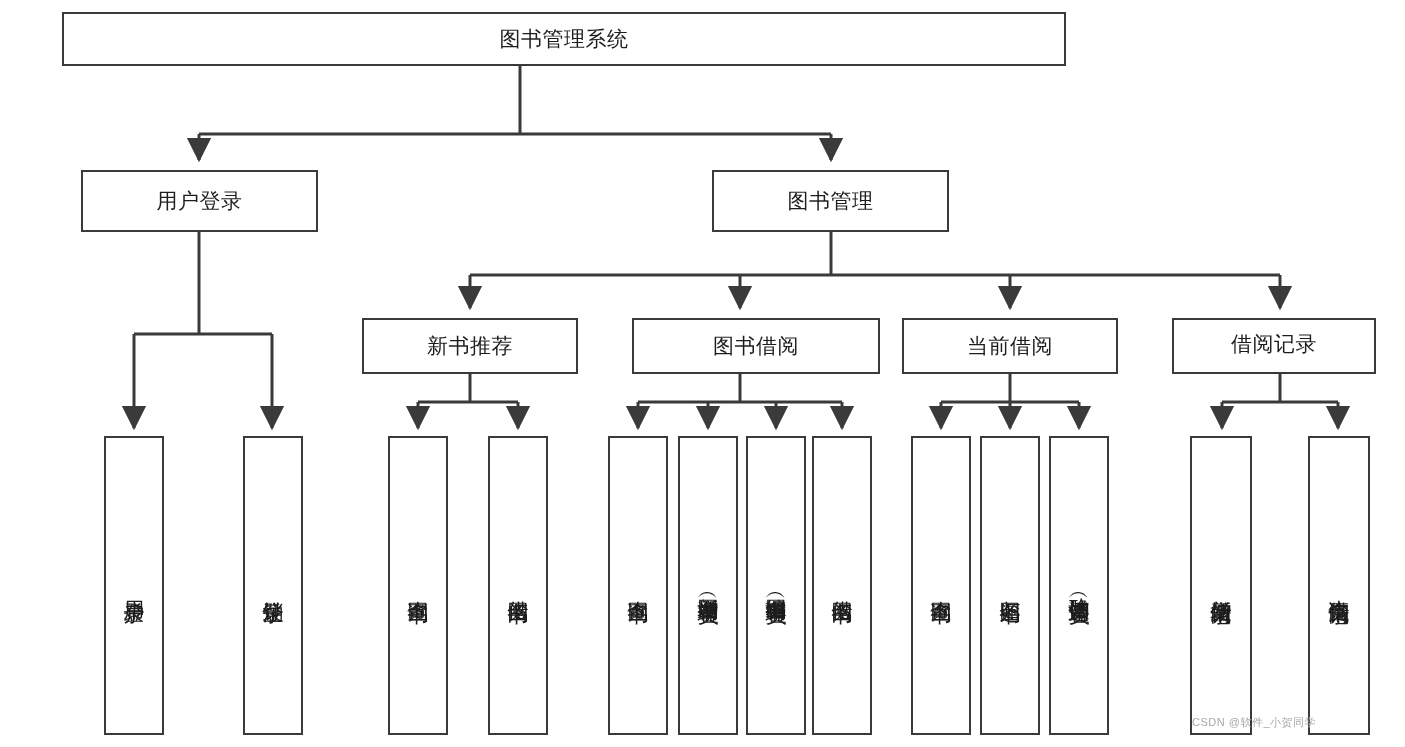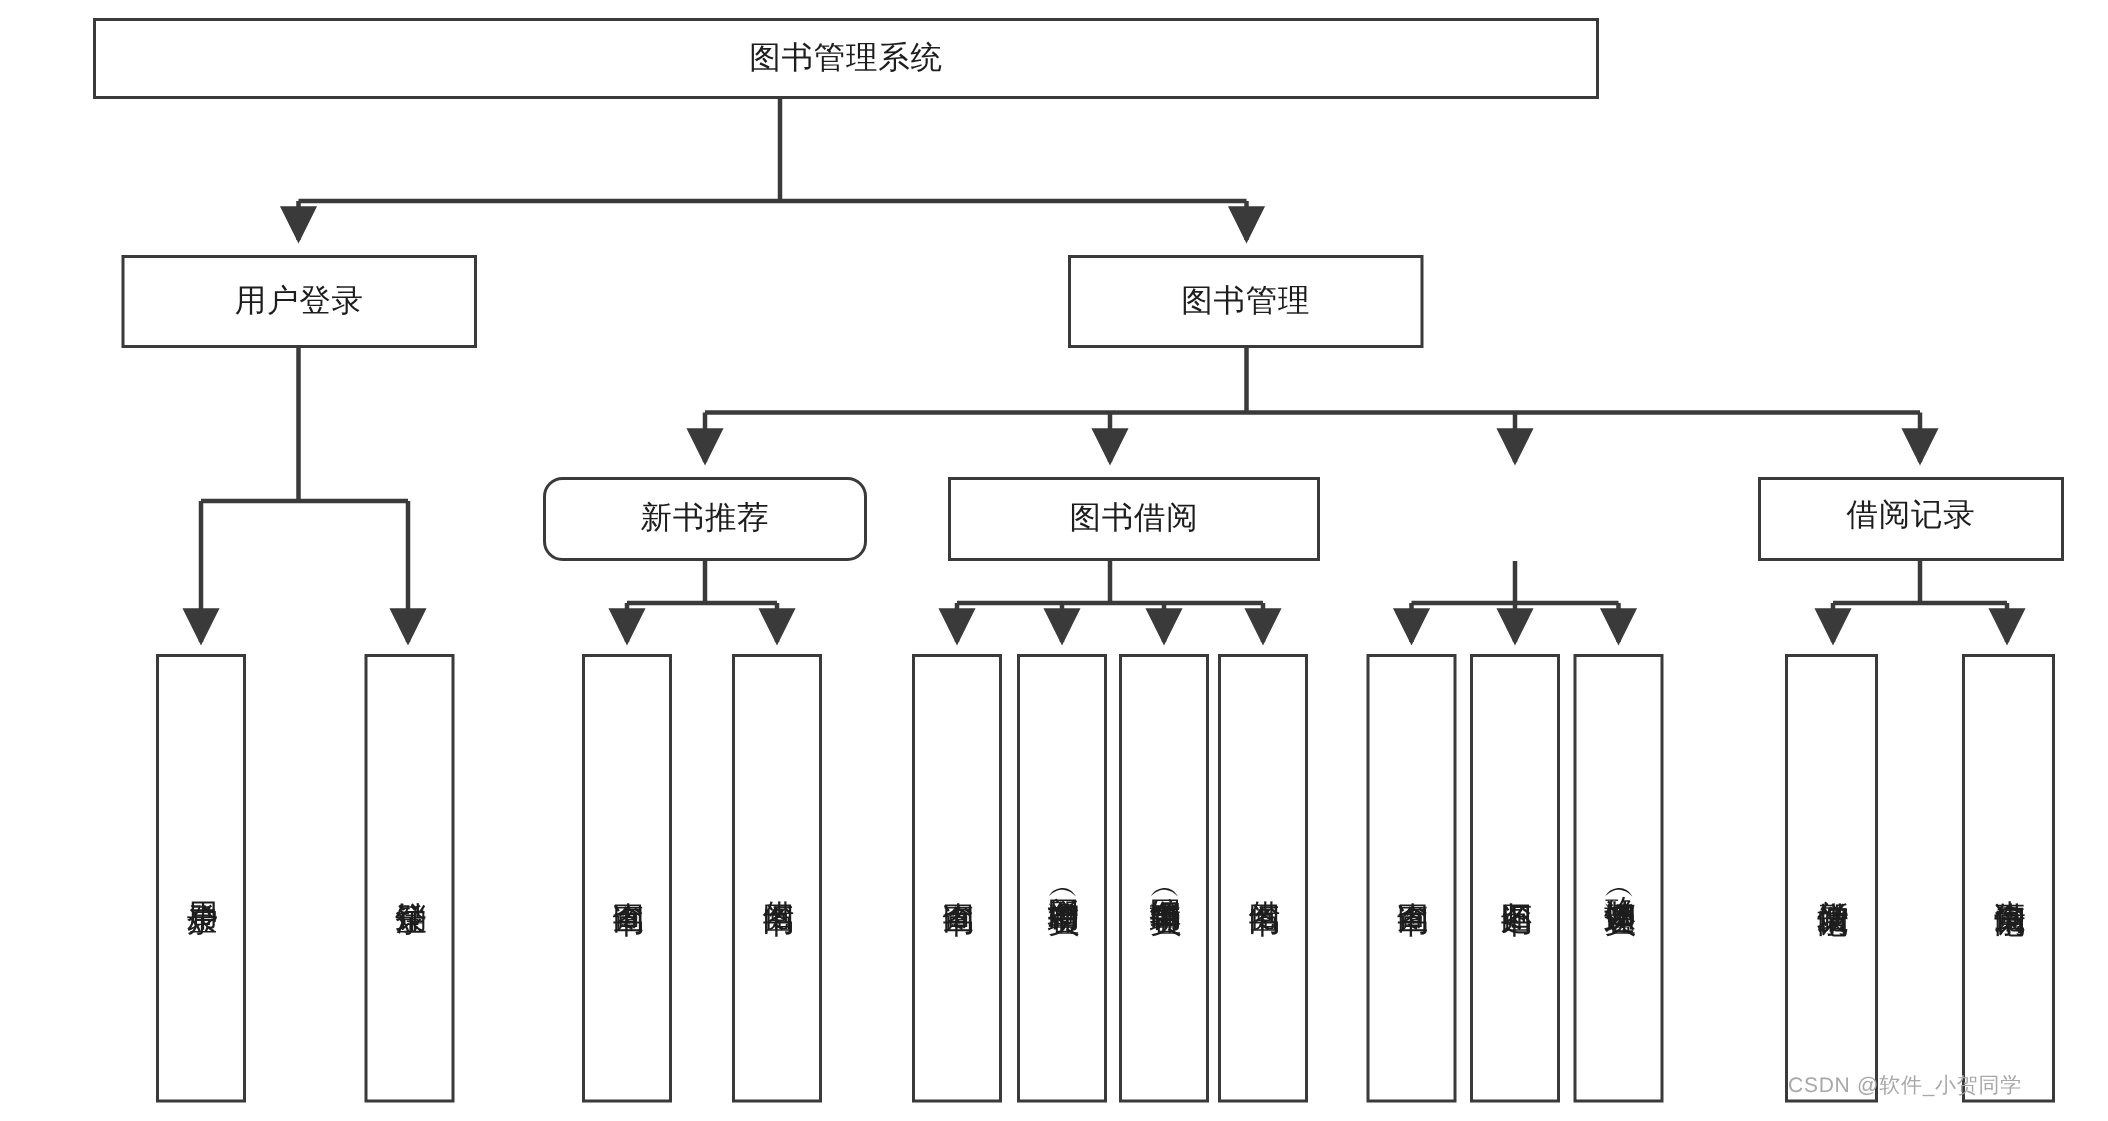--- a/index.html
+++ b/index.html
@@ -51,21 +51,21 @@
     padding: 4px 0;
     white-space: nowrap;
   }
   .node.vert .vtext {
     writing-mode: vertical-rl;
     text-orientation: upright;
     display: block;
   }
   .watermark {
     position: absolute;
-    font-size: 14px;
+    font-size: 11px;
     color: #a8a8a8;
     letter-spacing: 0.5px;
     white-space: nowrap;
     user-select: none;
   }
 </style>
 </head>
 <body>
 
 <div id="canvas">
@@ -124,25 +124,28 @@
     <span>图书管理系统</span>
   </div>
 
   <div class="node horiz" style="left:81px; top:170px; width:237px; height:62px;">
     <span>用户登录</span>
   </div>
   <div class="node horiz" style="left:712px; top:170px; width:237px; height:62px;">
     <span>图书管理</span>
   </div>
 
-  <div class="node horiz" style="left:362px; top:318px; width:216px; height:56px;border-radius:13px;">
+  <div class="node horiz" style="left:362px; top:318px; width:216px; height:56px;">
     <span>新书推荐</span>
   </div>
   <div class="node horiz" style="left:632px; top:318px; width:248px; height:56px;">
     <span>图书借阅</span>
+  </div>
+  <div class="node horiz" style="left:902px; top:318px; width:216px; height:56px;">
+    <span>当前借阅</span>
   </div>
   <div class="node horiz" style="left:1172px; top:318px; width:204px; height:56px;font-family:Liberation Mono, monospace;">
     <span>借阅记录</span>
   </div>
 
   <div class="node vert" style="left:104px; top:436px; width:60px; height:299px;">
     <span class="vtext">用户登录</span>
   </div>
   <div class="node vert" style="left:243px; top:436px; width:60px; height:299px;">
     <span class="vtext">注销登录</span>

